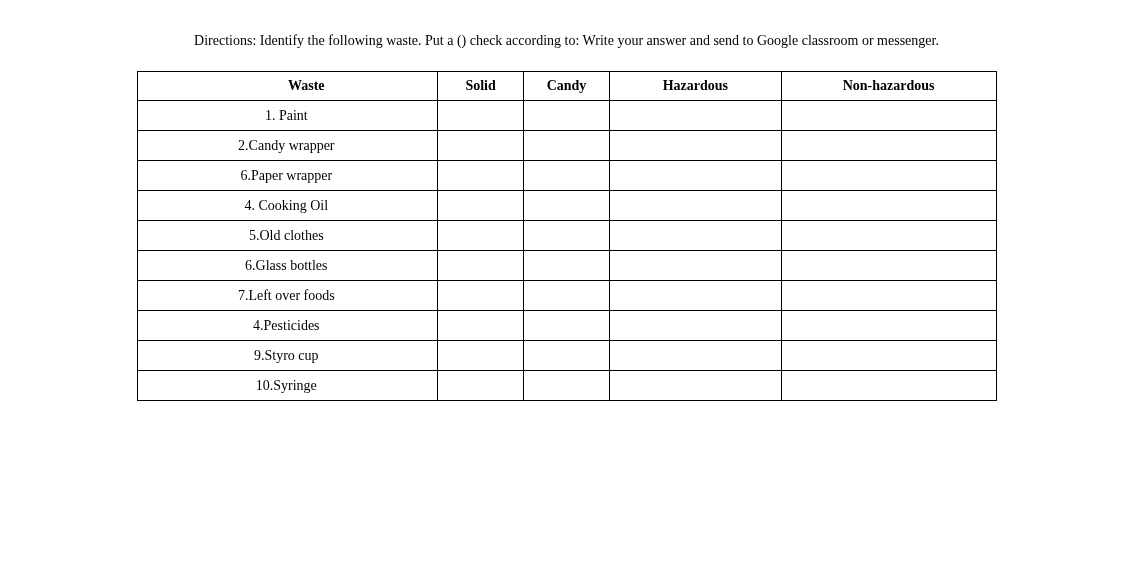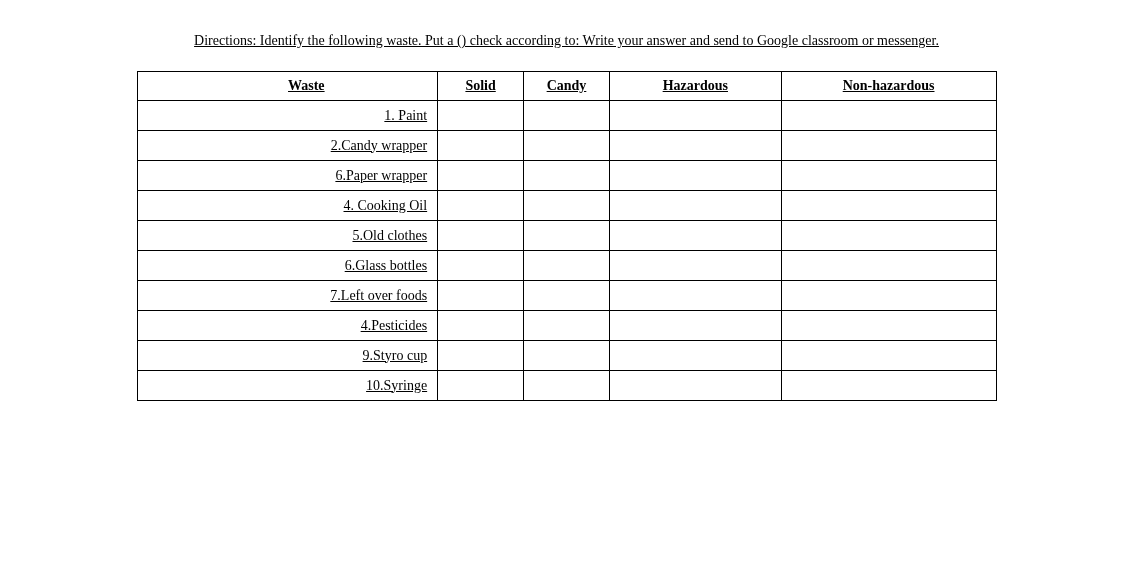--- a/index.html
+++ b/index.html
@@ -18,21 +18,20 @@
       display: flex;
       justify-content: center;
       align-items: flex-start;
       padding: 20px 40px;
     }
 
     .page-container {
       width: 100%;
       max-width: 900px;
       padding: 10px 20px;
-      text-decoration: underline;
     }
 
     .directions {
       text-align: center;
       margin-bottom: 20px;
       font-size: 14px;
       line-height: 1.5;
     }
 
     .waste-table {
@@ -48,21 +47,21 @@
       text-align: center;
       vertical-align: middle;
     }
 
     .waste-table th {
       font-weight: bold;
       text-align: center;
     }
 
     .waste-table td.waste-name {
-      text-align: right;
+      text-align: center;
       padding-left: 8px;
     }
 
     .waste-table thead tr th:first-child {
       width: 35%;
       padding-left: 48px;
     }
 
     .waste-table thead tr th:nth-child(2),
     .waste-table thead tr th:nth-child(3) {

